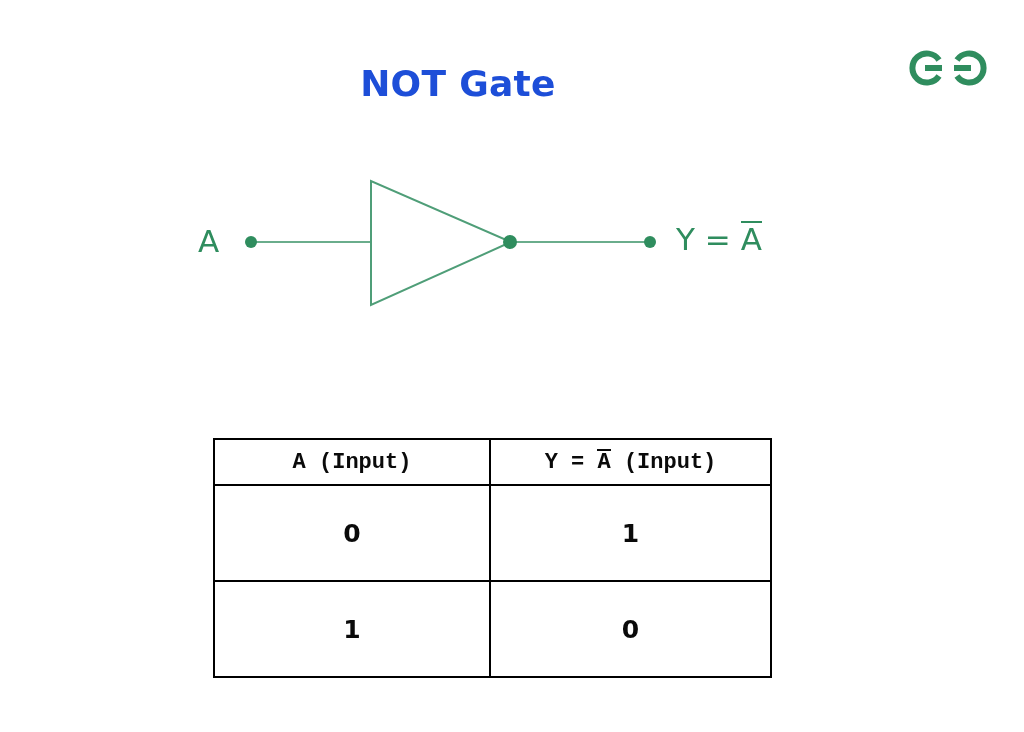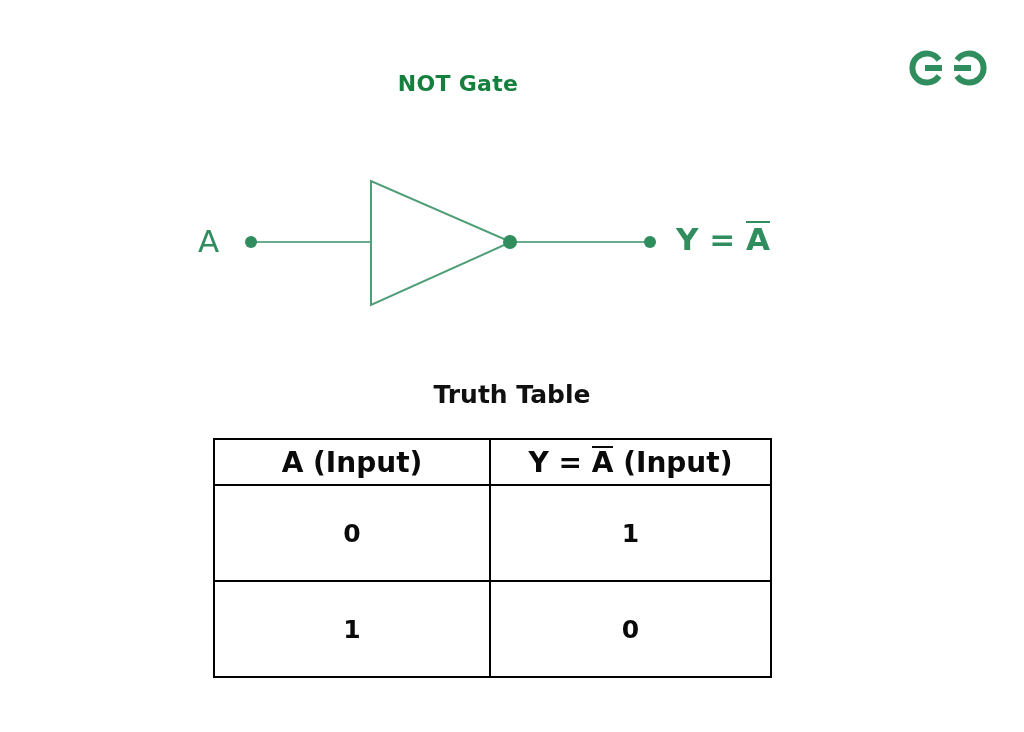--- a/index.html
+++ b/index.html
@@ -32,23 +32,23 @@
     height: 52px;
   }
 
   
   .title {
     position: absolute;
     left: 0;
     top: 62px;
     width: 916px;
     text-align: center;
-    font-size: 22px;
+    font-size: 36px;
     font-weight: 700;
-    color: #15803d;
+    color: #1d4ed8;
     letter-spacing: 0.3px;
     line-height: 44px;
   }
 
   
   .diagram {
     position: absolute;
     left: 0;
     top: 150px;
     width: 1024px;
@@ -64,21 +64,21 @@
     color: #2f8d5e;
     font-weight: 500;
     line-height: 46px;
   }
   .label-y {
     position: absolute;
     left: 676px;
     top: 216px;
     font-size: 31px;
     color: #2f8d5e;
-    font-weight: 700;
+    font-weight: 400;
     line-height: 46px;
     white-space: nowrap;
   }
   .ovl {
     display: inline-block;
     border-top: 2px solid currentColor;
     line-height: 1;
     padding-top: 1px;
     margin-top: -2px;
   }
@@ -112,22 +112,23 @@
   table.tt td {
     border: 2px solid #000000;
     text-align: center;
     vertical-align: middle;
     color: #0a0a0a;
   }
   table.tt td.col-a { width: 272px; }
   table.tt td.col-y { width: 277px; }
   table.tt tr.head td {
     height: 42px;
-    font-size: 28px;
+    font-size: 22px;
     font-weight: 600;
+    font-family: Liberation Mono, monospace;
   }
   table.tt tr.body td {
     height: 92px;
     font-size: 25px;
     font-weight: 700;
   }
 </style>
 </head>
 <body>
 
@@ -162,21 +163,20 @@
       <circle cx="650" cy="92" r="6" fill="#2f8d5e"></circle>
     </svg>
   </div>
 
   <div class="label-a">A</div>
 
   <div class="label-y">
     <span>Y = </span><span class="ovl">A</span>
   </div>
 
-  <div class="tt-heading">Truth Table</div>
 
   <div class="tt-wrap">
     <table class="tt">
       <tbody>
         <tr class="head">
           <td class="col-a">A (Input)</td>
           <td class="col-y"><span>Y = </span><span class="ovl">A</span><span> (Input)</span></td>
         </tr>
         <tr class="body">
           <td class="col-a">0</td>

